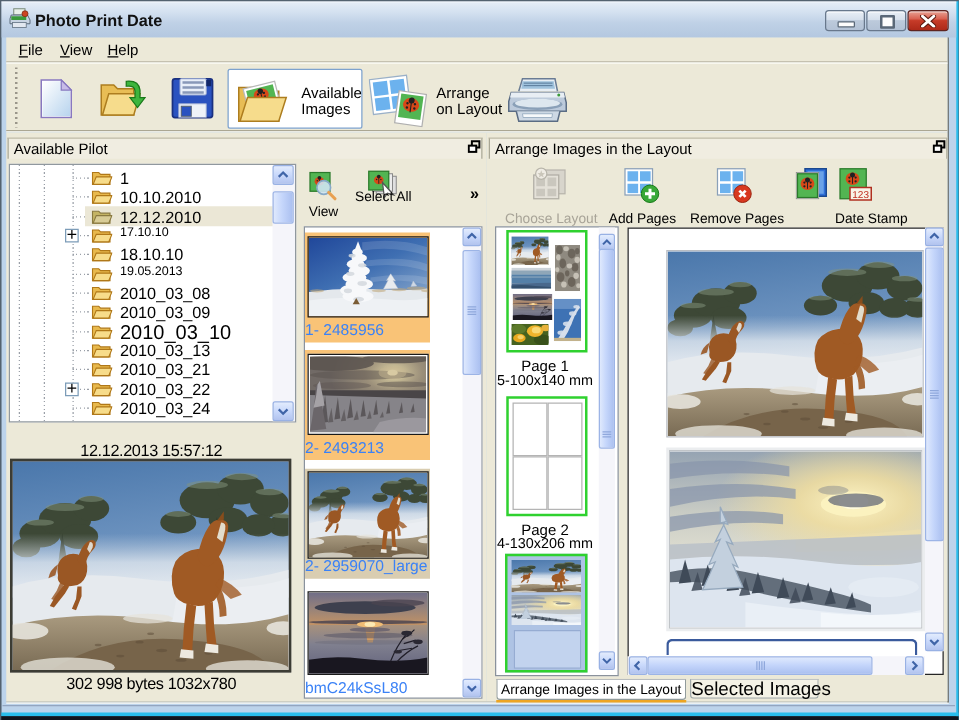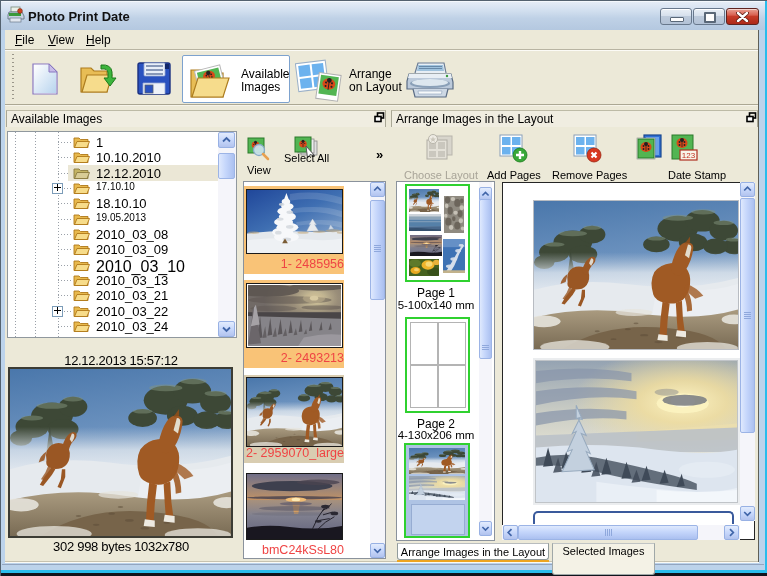--- a/index.html
+++ b/index.html
@@ -8,21 +8,21 @@
 .a{position:absolute;}
 .hdr{background:#f0ede1;border:1px solid #a9a795;border-bottom:none;
   border-top-color:#bdbaa6;}
 .xpsb{background:#f5f5fa;}
 .sbbtn{background:linear-gradient(180deg,#e3ecfd 0%,#c8d8fb 50%,#b2c3ee 100%);
   border:1px solid #98b1e4;border-radius:2px;color:#4064a8;text-align:center;}
 .sbth{background:linear-gradient(90deg,#dfe9fd 0%,#c5d6fb 45%,#abc0f0 100%);
   border:1px solid #9cb4e6;border-radius:2px;}
 .sbthh{background:linear-gradient(180deg,#dfe9fd 0%,#c5d6fb 45%,#abc0f0 100%);
   border:1px solid #9cb4e6;border-radius:2px;}
-.cap{color:#ef4444;text-align:right;font-size:12.5px;white-space:nowrap;}
+.cap{color:#3b82f6;text-align:left;font-size:12.5px;white-space:nowrap;}
 .tl{white-space:nowrap;}
 u{text-decoration:underline;}
 </style>
 </head>
 <body>
 
 <div class="a" style="left:1px;top:1px;width:765px;height:572px;background:#bcd3eb;"></div>
 <div class="a" style="left:5px;top:561px;width:754px;height:1px;background:#c6c2b0;"></div>
 <div class="a" style="left:5px;top:562px;width:754px;height:1px;background:#fafaf5;"></div>
 <div class="a" style="left:2px;top:564px;width:762px;height:1px;background:#93a5c0;"></div>
@@ -142,21 +142,21 @@
  <path d="M4 14 L46 14 L47 18 L3 18 Z" fill="#e8eef4"></path>
  <ellipse cx="25" cy="23.5" rx="20" ry="4.5" fill="#8aa0b8"></ellipse>
  <ellipse cx="25" cy="22.5" rx="18" ry="3.5" fill="#dde7ef"></ellipse>
  <path d="M8 29 L10 37 L41 37 L43 29" fill="#cdd8e4" stroke="#5a6c84" stroke-width="1.2"></path>
  <path d="M13 31 L37 31 L36.5 34 L13.5 34 Z" fill="#f6f9fb" stroke="#8aa0b8" stroke-width="0.6"></path>
  <circle cx="42" cy="16" r="1.2" fill="#3a9a3a"></circle>
 </svg>
 
 <div class="a" style="left:5px;top:106px;width:384px;height:455px;background:#ece9d8;"></div>
 <div class="a hdr" style="left:6px;top:110px;width:378px;height:16px;"></div>
-<div class="a tl" style="left:11px;top:112px;">Available Images</div>
+<div class="a tl" style="left:11px;top:112px;">Available Pilot</div>
 <svg class="a" style="left:374px;top:112px" width="11" height="11" viewBox="0 0 11 11">
  <rect x="3.5" y="1" width="6" height="5" fill="none" stroke="#000" stroke-width="1.6"></rect>
  <rect x="1" y="4.5" width="6" height="5" fill="#fff" stroke="#000" stroke-width="1.6"></rect>
 </svg>
 
 <div class="a" style="left:7px;top:131px;width:230px;height:207px;background:#fff;border:1px solid #90989e;box-sizing:border-box;" id="tree">
 <div class="a" style="left:7px;top:0;width:1px;height:205px;background:repeating-linear-gradient(180deg,#9aa0a8 0,#9aa0a8 1px,transparent 1px,transparent 3px);"></div>
 <div class="a" style="left:27px;top:0;width:1px;height:205px;background:repeating-linear-gradient(180deg,#9aa0a8 0,#9aa0a8 1px,transparent 1px,transparent 3px);"></div>
 <div class="a" style="left:50px;top:0;width:1px;height:205px;background:repeating-linear-gradient(180deg,#9aa0a8 0,#9aa0a8 1px,transparent 1px,transparent 3px);"></div>
 <div class="a" style="left:50px;top:10px;width:14px;height:1px;background:repeating-linear-gradient(90deg,#9aa0a8 0,#9aa0a8 1px,transparent 1px,transparent 3px);"></div>
@@ -461,21 +461,21 @@
       <path d="M7.5 3.2 L4.2 6.5 L7.5 9.8" fill="none" stroke="#4065a8" stroke-width="1.7"></path>
     </svg></div>
 <div class="a sbbtn" style="left:724px;top:525px;width:15px;height:15px;box-sizing:border-box;"><svg width="13" height="13" viewBox="0 0 13 13">
       <path d="M5 3.2 L8.3 6.5 L5 9.8" fill="none" stroke="#4065a8" stroke-width="1.7"></path>
     </svg></div>
 <div class="a sbthh" style="left:518px;top:525px;width:180px;height:15px;box-sizing:border-box;"></div>
 <div class="a" style="left:605px;top:529px;width:1px;height:7px;background:#8fa8dc;box-shadow:2px 0 0 #8fa8dc,4px 0 0 #8fa8dc,6px 0 0 #8fa8dc;"></div>
 
 <div class="a" style="left:397px;top:543px;width:152px;height:17px;background:#fff;border:1px solid #919b9c;border-top:1px solid #b8bcbe;border-radius:0 0 3px 3px;box-sizing:border-box;text-align:center;line-height:16px;white-space:nowrap;font-size:11px;">Arrange Images in the Layout</div>
 <div class="a" style="left:397px;top:560px;width:152px;height:2px;background:#eda522;"></div>
-<div class="a" style="left:552px;top:543px;width:103px;height:32px;background:#f4f2e6;border:1px solid #a0a8a8;border-top:1px solid #c0c4c4;border-radius:0 0 3px 3px;box-sizing:border-box;text-align:center;line-height:15px;white-space:nowrap;font-size:11px;">Selected Images</div>
+<div class="a" style="left:552px;top:543px;width:103px;height:16px;background:#f4f2e6;border:1px solid #a0a8a8;border-top:1px solid #c0c4c4;border-radius:0 0 3px 3px;box-sizing:border-box;text-align:center;line-height:15px;white-space:nowrap;font-size:15px;">Selected Images</div>
 
 <svg width="0" height="0" style="position:absolute">
 <defs id="defs">
 <linearGradient id="bsky" x1="0" y1="0" x2="0" y2="1">
  <stop offset="0" stop-color="#95a3b2"></stop>
         <stop offset="0.5" stop-color="#c8cbc4"></stop>
         <stop offset="1" stop-color="#e9e6d6"></stop>
 </linearGradient>
 <radialGradient id="bsun" cx="0.73" cy="0.42" r="0.55">
  <stop offset="0" stop-color="#fcf3c4"></stop>

